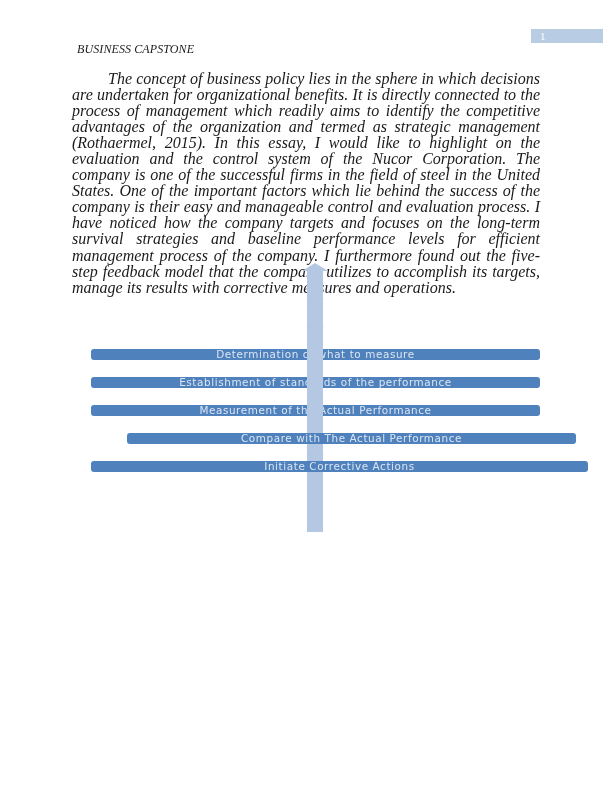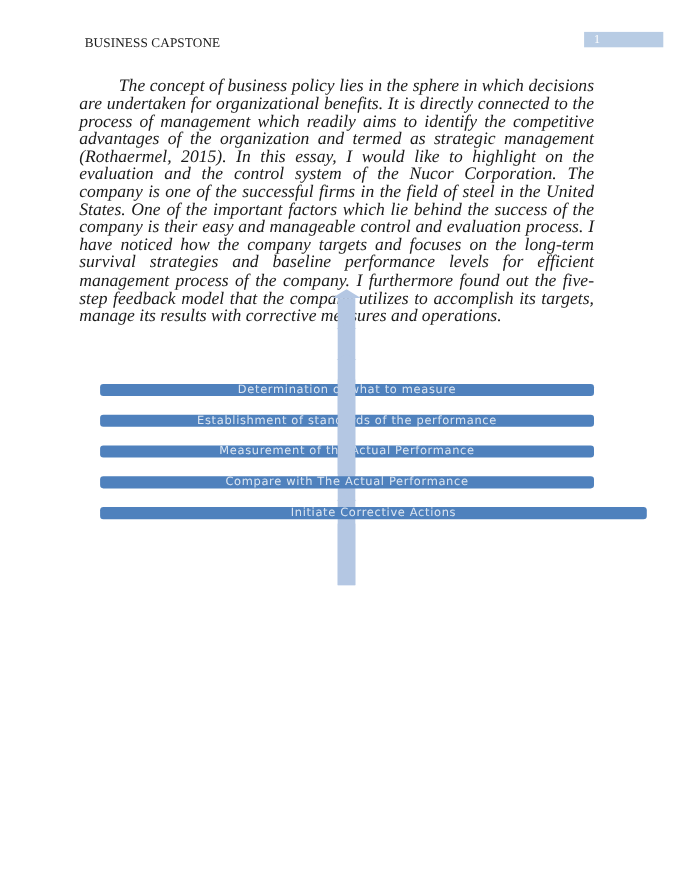--- a/index.html
+++ b/index.html
@@ -1,17 +1,17 @@
 <!DOCTYPE html>
 <html><head>
 <meta charset="utf-8">
 <style>
   html, body { margin: 0; padding: 0; background: #ffffff; }
   body { width: 612px; height: 792px; position: relative; overflow: hidden; font-family: "Liberation Serif", serif; color: #1a1a1a; }
-  .header-title { position: absolute; left: 77px; top: 32px; font-size: 12px; letter-spacing: 0.1px; }
+  .header-title { position: absolute; left: 77px; top: 42px; font-size: 12px; letter-spacing: 0.1px; font-style: italic; }
   .page-num-box { position: absolute; left: 531px; top: 29px; width: 72px; height: 14px; background: #b8cce4; }
   .page-num { position: absolute; left: 9px; top: 0px; font-size: 11px; color: #ffffff; line-height: 14px; }
   .body-text { position: absolute; left: 72px; top: 71px; width: 468px; font-size: 16px; line-height: 16.05px; text-align: justify; text-indent: 36px; margin: 0; font-style: italic; }
   .diagram { position: absolute; left: 0; top: 0; width: 612px; height: 792px; }
   .arrow-shaft { position: absolute; background: #b4c7e3; }
   .arrow-head { position: absolute; width: 0; height: 0; border-left: 13px solid transparent; border-right: 13px solid transparent; border-bottom: 8px solid #b4c7e3; }
   .arrow-notch { position: absolute; width: 0; height: 0; border-left: 9px solid transparent; border-right: 9px solid transparent; border-bottom: 5px solid #b4c7e3; }
   .step-bar { position: absolute; left: 91px; width: 449px; height: 11px; background: #4f81bd; border-radius: 3px; }
   .step-label { position: absolute; left: 0; right: 0; top: -1px; text-align: center; font-family: "DejaVu Sans", sans-serif; font-size: 10.4px; line-height: 13px; color: #dce6f2; letter-spacing: 0.6px; white-space: nowrap; }
   .shaft-overlay { position: absolute; background: #b4c7e3; }
@@ -38,21 +38,21 @@
 
   <div class="step-bar" style="top:349px;">
     <span class="step-label">Determination of what to measure</span>
   </div>
   <div class="step-bar" style="top:377px;">
     <span class="step-label">Establishment of standards of the performance</span>
   </div>
   <div class="step-bar" style="top:405px;">
     <span class="step-label">Measurement of the Actual Performance</span>
   </div>
-  <div class="step-bar" style="top:433px;">
+  <div class="step-bar" style="top:433px;margin-left:36px;">
     <span class="step-label">Compare with The Actual Performance</span>
   </div>
   <div class="step-bar" style="top:461px;padding-left:48px;">
     <span class="step-label">Initiate Corrective Actions</span>
   </div>
 
   <div class="shaft-overlay" style="left:307px; top:345px; width:16px; height:86px;"></div>
   <div class="shaft-overlay" style="left:307px; top:476px; width:16px; height:56px;"></div>
 </div>
 

